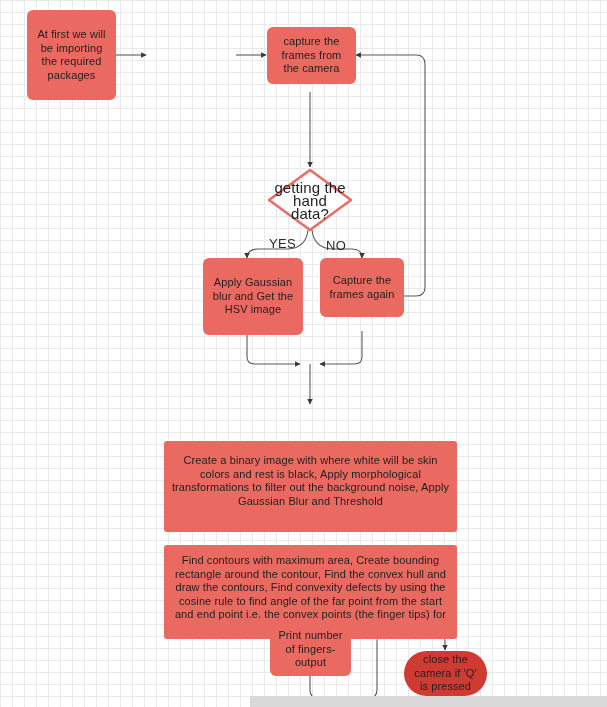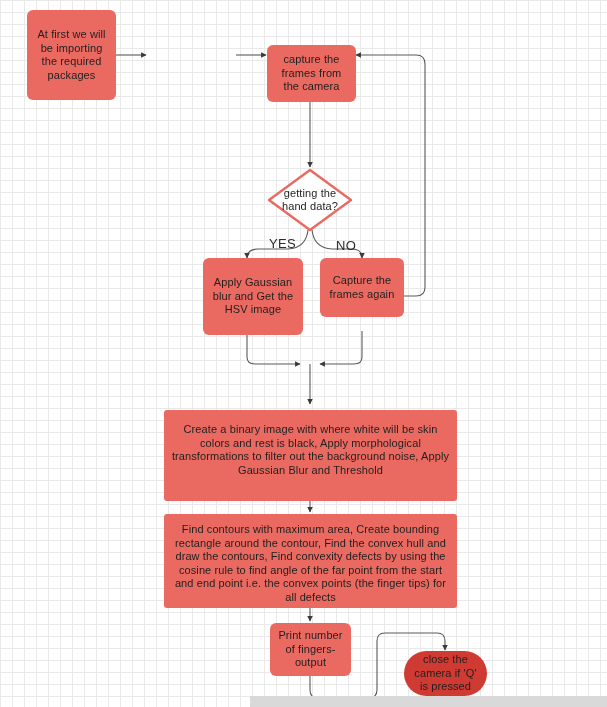--- a/index.html
+++ b/index.html
@@ -42,40 +42,41 @@
     padding: 4px 7px;
     letter-spacing: 0.1px;
   }
   .node.process {
     background: #ea6a61;
     border-radius: 6px;
   }
   .node.process-sharp {
     background: #ea6a61;
     border-radius: 3px;
+    margin-top: 31px;
   }
   .node.terminator {
     background: #cf3a33;
     border-radius: 26px;
     color: #231f1f;
   }
   .node.decision {
     background: transparent;
     color: #1f1f1f;
   }
   .decision-shape {
     position: absolute;
     left: 0; top: 0;
     width: 100%;
     height: 100%;
   }
   .decision-label {
     position: relative;
     z-index: 2;
-    font-size: 11px;
+    font-size: 15px;
     line-height: 13px;
   }
   .edge-label {
     position: absolute;
     font-size: 13px;
     color: #2b2b2b;
     background: transparent;
     letter-spacing: 0.3px;
     font-family: "Liberation Sans", sans-serif;
   }
@@ -123,33 +124,33 @@
 
       <path d="M 310 676 L 310 690 Q 310 698 318 698 L 368 698 Q 377 698 377 690 L 377 641 Q 377 633 385 633 L 437 633 Q 445 633 445 641 L 445 650" marker-end="url(#arrow)"></path>
     </g>
   </svg>
 
   <div class="node process" style="left:27px; top:10px; width:89px; height:90px;">
     <span>At first we will be importing the required packages</span>
   </div>
 
 
-  <div class="node process" style="left:267px; top:45px; width:89px; height:57px;">
+  <div class="node process" style="left:267px; top:27px; width:89px; height:57px;">
     <span>capture the frames from the camera</span>
   </div>
 
   <div class="node decision" style="left:266px; top:167px; width:88px; height:66px;">
     <svg class="decision-shape" viewBox="0 0 88 66" preserveAspectRatio="none">
       <path d="M 44 3 L 85 33 L 44 63 L 3 33 Z" fill="#ffffff" stroke="#ea6a61" stroke-width="2.4" stroke-linejoin="round"></path>
     </svg>
     <span class="decision-label">getting the hand data?</span>
   </div>
 
   <div class="edge-label" style="left:269px; top:236px;">YES</div>
-  <div class="edge-label" style="left:336px; top:238px;">NO</div>
+  <div class="edge-label" style="left:326px; top:238px;">NO</div>
 
   <div class="node process" style="left:203px; top:258px; width:100px; height:77px;">
     <span>Apply Gaussian blur and Get the HSV image</span>
   </div>
 
   <div class="node process" style="left:320px; top:258px; width:84px; height:59px;">
     <span>Capture the frames again</span>
   </div>
 
   <div class="node process-sharp" style="left:164px; top:410px; width:293px; height:91px; align-items:flex-start; padding-top:13px;">

